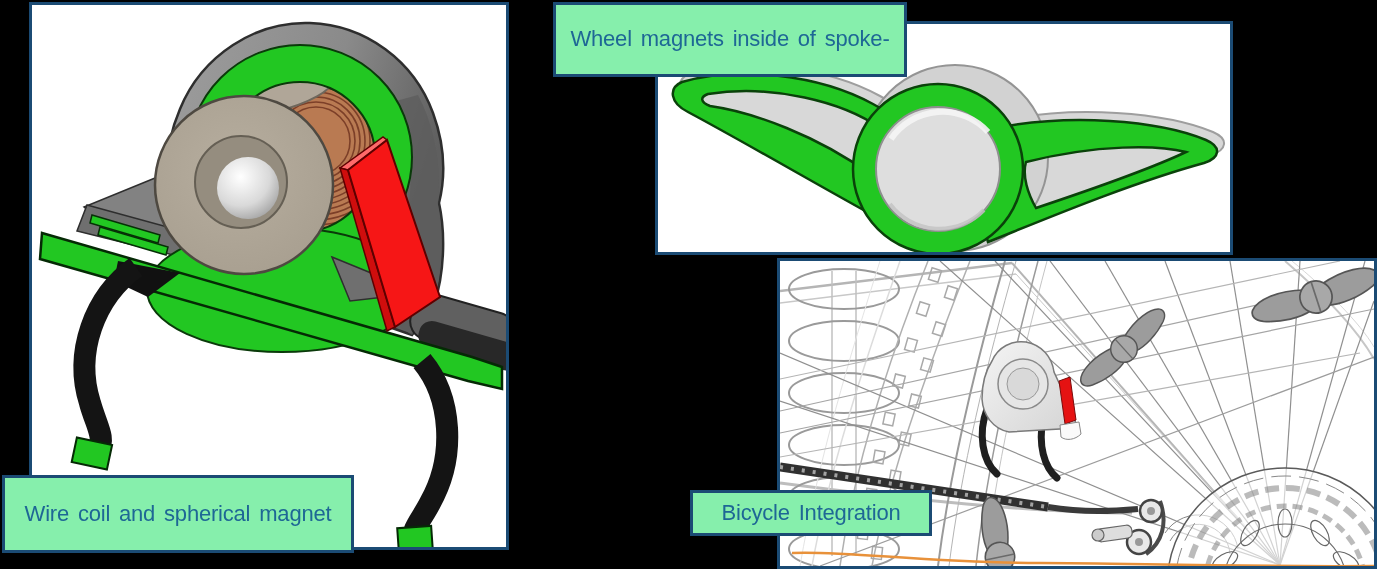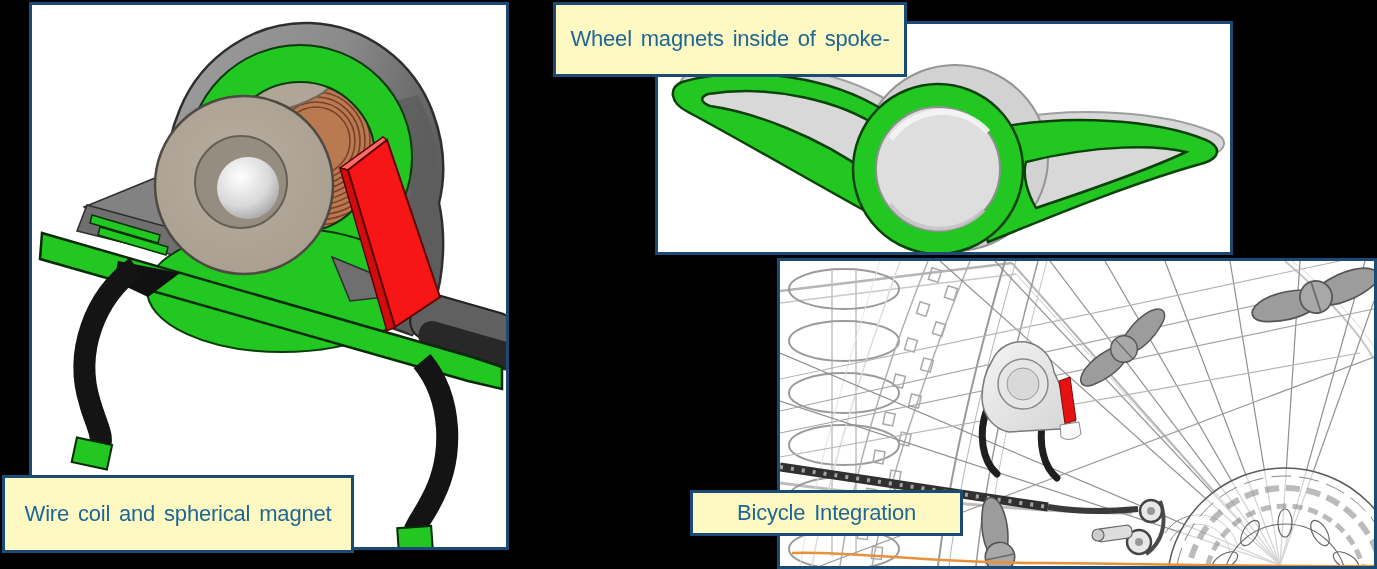--- a/index.html
+++ b/index.html
@@ -17,21 +17,21 @@
     background:var(--background);
     font-family:"Liberation Sans",sans-serif;
     overflow:hidden;
   }
   .panel{
     position:absolute;background:#ffffff;
     border:3px solid var(--panel_border);
     box-sizing:border-box;overflow:hidden;
   }
   .label-box{
-    position:absolute;background:#fef9c3;
+    position:absolute;background:#86efac;
     border:3px solid var(--panel_border);
     box-sizing:border-box;
     display:flex;flex-direction:column;align-items:center;justify-content:center;
     text-align:center;color:var(--label_text);
     font-size:22px;line-height:1.22;word-spacing:3px;letter-spacing:-0.2px;
     z-index:5;
   }
   svg{display:block;}
   .green-fill{fill:var(--green);}
   .red-fill{fill:var(--red);}
@@ -294,17 +294,17 @@
   </div>
 
   <div class="label-box" style="left:2px;top:475px;width:352px;height:78px;">
     <span>Wire coil and spherical magnet</span>
   </div>
 
   <div class="label-box" style="left:553px;top:2px;width:354px;height:75px;">
     <span>Wheel magnets inside  of spoke-</span>
   </div>
 
-  <div class="label-box" style="left:690px;top:490px;width:273px;height:46px;">
+  <div class="label-box" style="left:690px;top:490px;width:242px;height:46px;">
     <span>Bicycle  Integration</span>
   </div>
 
 </div>
 
 </body></html>

